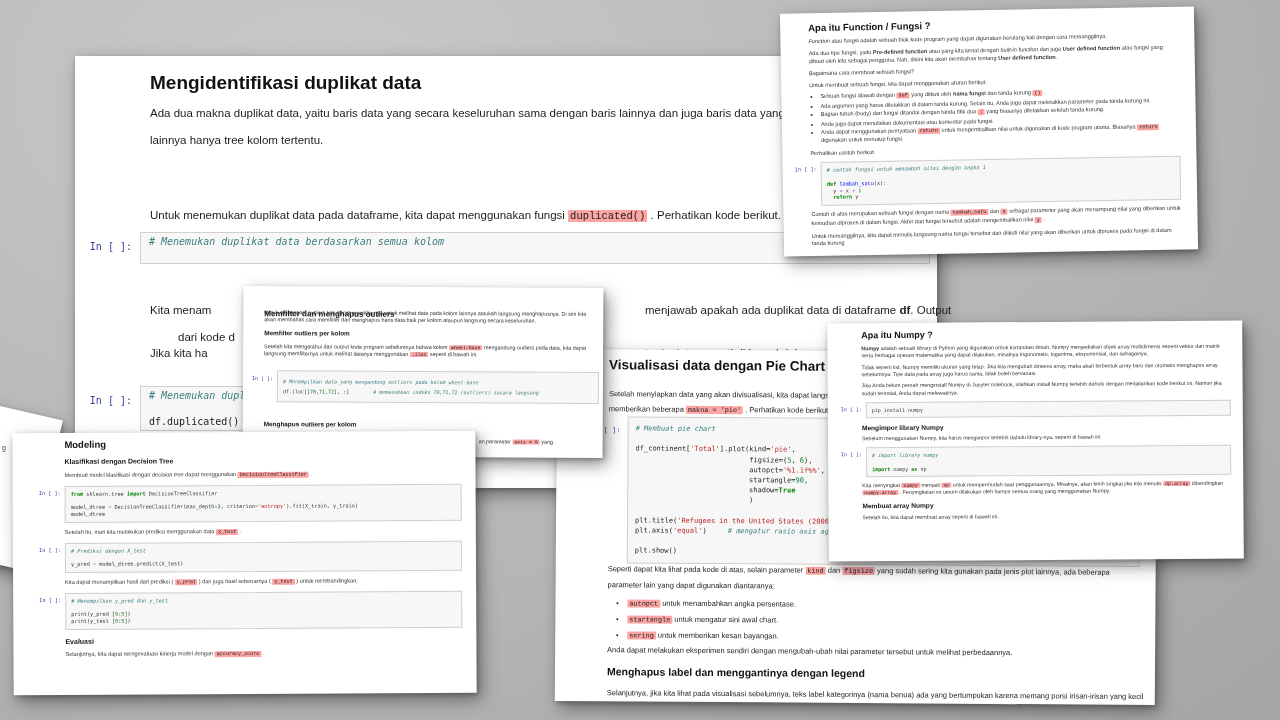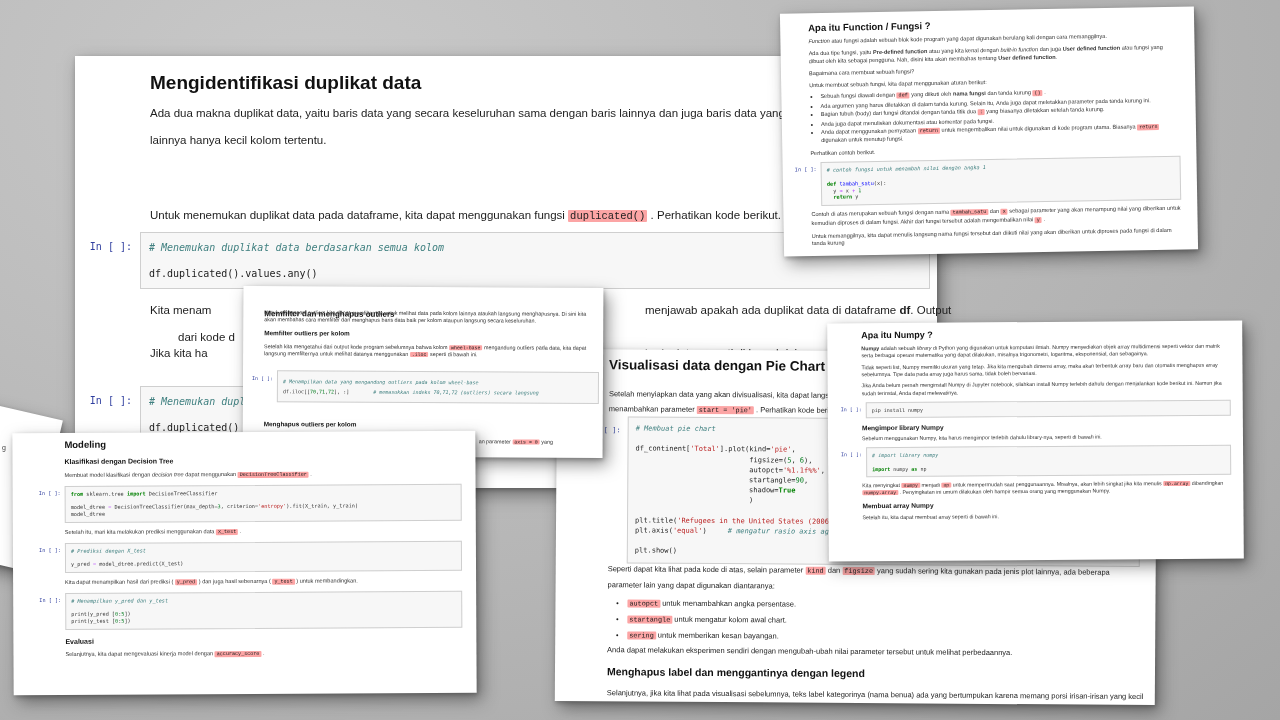--- a/index.html
+++ b/index.html
@@ -27,21 +27,21 @@
   .prompt{color:#303f9f;font-family:"DejaVu Sans Mono", monospace;text-align:right;flex:none;}
   .codebox{background:#f7f7f7;border:1px solid #cfcfcf;font-family:"DejaVu Sans Mono", monospace;flex:1;}
   .codeline{white-space:pre;}
 
   
   #main-page{left:75px;top:56px;width:862px;height:432px;z-index:2;}
   #main-page .content{position:absolute;inset:0;font-size:11.5px;}
   #main-page h1{font-size:19px;}
   #main-page h2{font-size:14.5px;}
   #main-page .cell .prompt{width:57px;padding-right:8px;font-size:10px;padding-top:9px;}
-  #main-page .codebox{font-size:10px;line-height:13px;padding:8px 8px;}
+  #main-page .codebox{font-size:10px;line-height:13px;padding:2px 8px;}
   
   #fn-page{left:782px;top:10px;width:414px;height:243px;z-index:3;transform:rotate(-1deg);}
   #fn-page .content{padding:11px 16px 0 28px;font-size:5.6px;line-height:7.4px;color:#333;}
   #fn-page h1{font-size:9.5px;margin-bottom:7px;}
   #fn-page p{margin:0 0 4.5px 0;}
   #fn-page ul{margin:2px 0 5px 0;padding-left:11px;}
   #fn-page li{margin-bottom:1px;}
   #fn-page .cell{margin:5px 0 5px -18px;}
   #fn-page .prompt{width:24px;padding-right:4px;font-size:5.2px;padding-top:4px;}
   #fn-page .codebox{font-size:5.2px;line-height:6.8px;padding:4px 5px;}
@@ -85,28 +85,27 @@
 </head>
 <body>
 
 <div class="page" id="back-sheet"></div>
 <span class="abs" id="back-fragment">g</span>
 
 <div class="page" id="main-page">
   <div class="content">
     <h1 class="abs" style="left:75px;top:16px;">Mengidentifikasi duplikat data</h1>
     <div class="abs nowrap" style="left:75px;top:51px;">Ada dua makna duplikat data, yaitu baris data yang secara keseluruhan sama dengan baris lainnya dan juga baris data yang memiliki</div>
-    <div class="abs nowrap" style="left:75px;top:78px;">lainnya hanya kecil kolom tertentu.</div>
+    <div class="abs nowrap" style="left:75px;top:78px;">lainnya hanya tree kolom tertentu.</div>
     <div class="abs nowrap" style="left:75px;top:153px;"><span>Untuk menemukan duplikat data pada dataframe, kita dapat menggunakan fungsi </span><span class="code">duplicated()</span><span> . Perhatikan kode berikut.</span></div>
     <div class="cell abs" style="left:0;top:176px;width:855px;">
       <div class="prompt">In [ ]:</div>
       <div class="codebox">
           <div class="codeline"><span class="cm"># Menemukan duplikat data berdasarkan semua kolom</span></div>
           <div class="codeline">&nbsp;</div>
-          <div class="codeline"><span>df.duplicated().values.any()</span></div>
         </div>
     </div>
     <div class="abs nowrap" style="left:75px;top:248px;">Kita menam</div>
     <div class="abs nowrap" style="left:570px;top:248px;"><span>menjawab apakah ada duplikat data di dataframe </span><span class="b">df</span><span>. Output</span></div>
     <div class="abs nowrap" style="left:75px;top:275px;margin-left:28px;">dari kode d</div>
     <div class="abs nowrap" style="left:75px;top:291px;">Jika kita ha</div>
     <div class="abs nowrap" style="left:570px;top:291px;">baris data seperti di bawah ini.</div>
     <div class="cell abs" style="left:0;top:330px;width:855px;">
       <div class="prompt">In [ ]:</div>
       <div class="codebox">
@@ -164,21 +163,21 @@
     </div>
     <h3 class="abs" style="left:21px;top:134px;">Menghapus outliers per kolom</h3>
     <div class="abs nowrap" style="left:236px;top:151px;"><span>an parameter </span><span class="code">axis = 0</span><span> yang</span></div>
   </div>
 </div>
 
 <div class="page" id="pie-page">
   <div class="content">
     <h1 class="abs" style="left:52px;top:8px;">Visualisasi data dengan Pie Chart</h1>
     <div class="abs nowrap" style="left:52px;top:37px;">Setelah menyiapkan data yang akan divisualisasi, kita dapat langsung membuat pie chart dengan cara yang sama, yaitu</div>
-    <div class="abs nowrap" style="left:52px;top:52px;"><span>menambahkan parameter </span><span class="code">start = 'pie'</span><span> . Perhatikan kode berikut.</span></div>
+    <div class="abs nowrap" style="left:52px;top:52px;"><span>memberikan beberapa </span><span class="code">makna = 'pie'</span><span> . Perhatikan kode berikut.</span></div>
     <div class="cell abs" style="left:14px;top:67px;width:570px;">
       <div class="prompt">In [ ]:</div>
       <div class="codebox">
           <div class="codeline"><span class="cm"># Membuat pie chart</span></div>
           <div class="codeline">&nbsp;</div>
           <div class="codeline"><span>df_continent[</span><span class="str">'Total'</span><span>].plot(kind=</span><span class="str">'pie'</span><span>,</span></div>
           <div class="codeline"><span>                           figsize=(</span><span class="num">5</span><span>, </span><span class="num">6</span><span>),</span></div>
           <div class="codeline"><span>                           autopct=</span><span class="str">'%1.1f%%'</span><span>, </span><span class="cm"># menambahkan persentase</span></div>
           <div class="codeline"><span>                           startangle=</span><span class="num">90</span><span>,     </span><span class="cm"># start angle sudut awal</span></div>
           <div class="codeline"><span>                           shadow=</span><span class="kw">True</span><span>        </span><span class="cm"># menambahkan bayangan</span></div>
@@ -186,21 +185,21 @@
           <div class="codeline">&nbsp;</div>
           <div class="codeline"><span>plt.title(</span><span class="str">'Refugees in the United States (2006 - 2015)'</span><span>)</span></div>
           <div class="codeline"><span>plt.axis(</span><span class="str">'equal'</span><span>)     </span><span class="cm"># mengatur rasio axis agar sama</span></div>
           <div class="codeline">&nbsp;</div>
           <div class="codeline"><span>plt.show()</span></div>
         </div>
     </div>
     <div class="abs" style="left:52px;top:212px;width:535px;"><span>Seperti dapat kita lihat pada kode di atas, selain parameter </span><span class="code">kind</span><span> dan </span><span class="code">figsize</span><span> yang sudah sering kita gunakan pada jenis plot lainnya, ada beberapa parameter lain yang dapat digunakan diantaranya:</span></div>
     <ul class="abs" style="left:58px;top:246px;">
         <li><span class="code">autopct</span><span> untuk menambahkan angka persentase.</span></li>
-        <li><span class="code">startangle</span><span> untuk mengatur kolom awal chart.</span></li>
+        <li><span class="code">startangle</span><span> untuk mengatur sini awal chart.</span></li>
         <li><span class="code">sering</span><span> untuk memberikan kesan bayangan.</span></li>
       </ul>
     <div class="abs nowrap" style="left:52px;top:293px;">Anda dapat melakukan eksperimen sendiri dengan mengubah-ubah nilai parameter tersebut untuk melihat perbedaannya.</div>
     <h2 class="abs" style="left:52px;top:315px;">Menghapus label dan menggantinya dengan legend</h2>
     <div class="abs nowrap" style="left:52px;top:336px;">Selanjutnya, jika kita lihat pada visualisasi sebelumnya, teks label kategorinya (nama benua) ada yang bertumpukan karena memang porsi irisan-irisan yang kecil</div>
   </div>
 </div>
 
 <div class="page" id="numpy-page">
   <div class="content">

